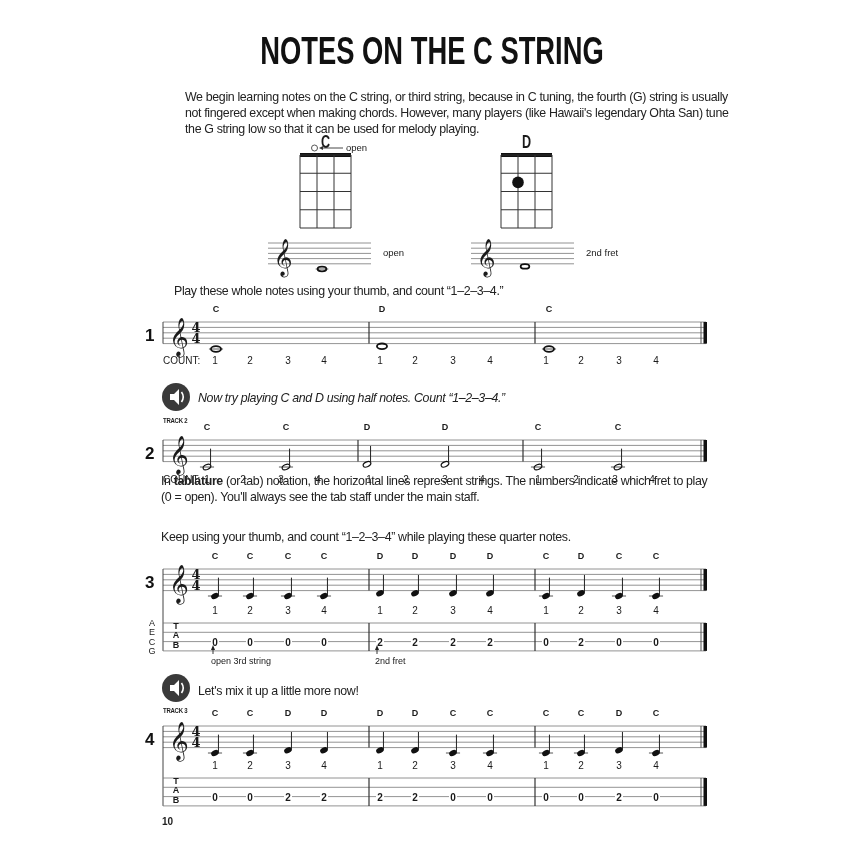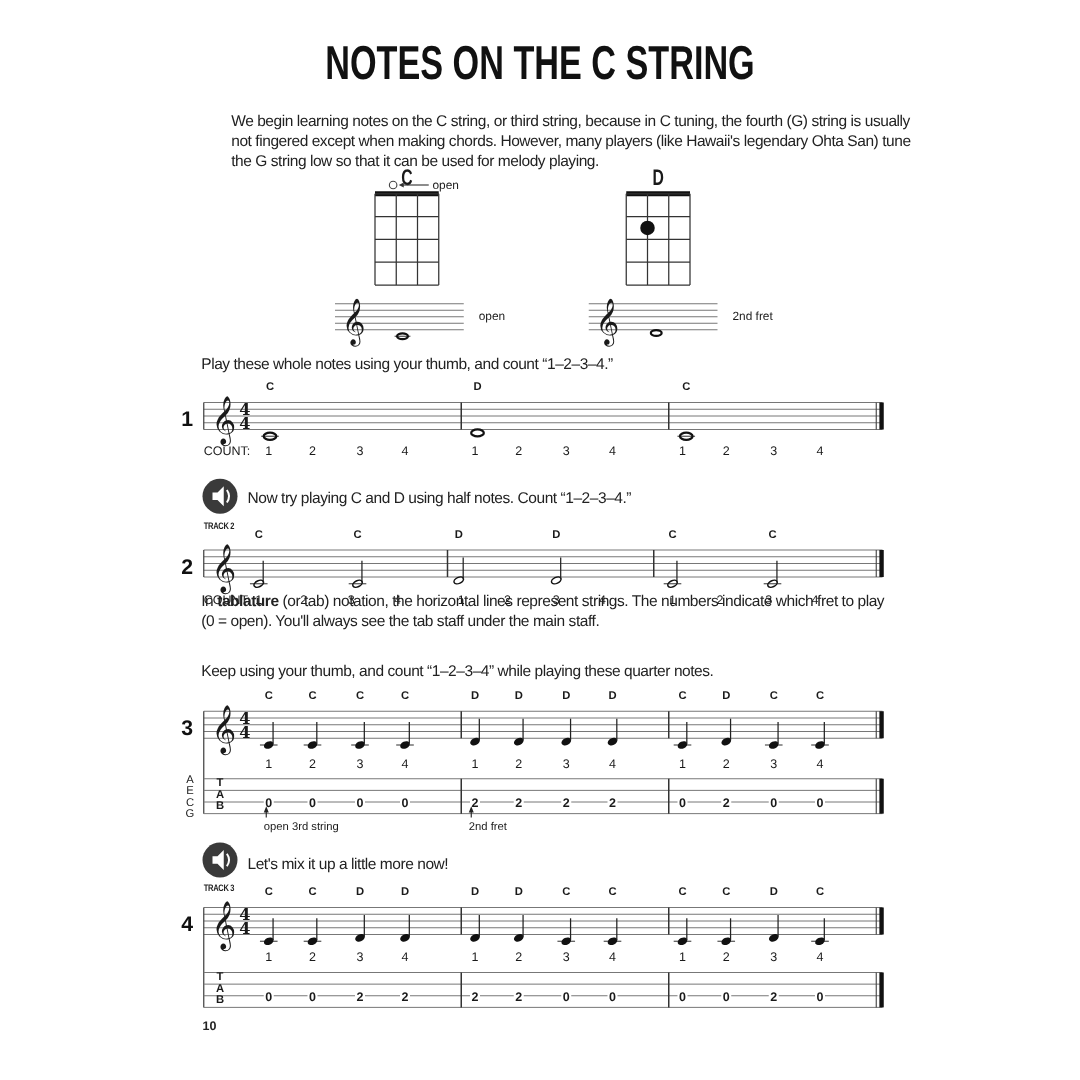--- a/index.html
+++ b/index.html
@@ -63,21 +63,21 @@
       <line x1="471" y1="248.2" x2="574" y2="248.2" stroke="#777" stroke-width="0.8"></line>
       <line x1="471" y1="253.4" x2="574" y2="253.4" stroke="#777" stroke-width="0.8"></line>
       <line x1="471" y1="258.6" x2="574" y2="258.6" stroke="#777" stroke-width="0.8"></line>
       <line x1="471" y1="263.8" x2="574" y2="263.8" stroke="#777" stroke-width="0.8"></line>
       <text x="486" y="267.8" font-size="32.24" font-weight="normal" text-anchor="middle" font-family="&quot;DejaVu Sans&quot;, sans-serif" fill="#1a1a1a">𝄞</text>
       <ellipse cx="525" cy="266.40000000000003" rx="4.3149999999999995" ry="2.2984" fill="none" stroke="#111" stroke-width="1.8"></ellipse>
       <text x="586" y="256.4" font-size="9.5" font-weight="normal" text-anchor="start" font-family="&quot;Liberation Sans&quot;, sans-serif" fill="#1a1a1a">2nd fret</text>
     </g>
   </svg>
 
-<div class="para n" style="top:283px;">Play these whole notes using your thumb, and count “1–2–3–4.”</div>
+<div class="para n" style="top:283px;margin-left:13px;">Play these whole notes using your thumb, and count “1–2–3–4.”</div>
 <div class="section-num" style="left:145px;top:326px;">1</div>
 <svg id="ex1" width="864" height="864">
     <line x1="163" y1="322" x2="706" y2="322" stroke="#777" stroke-width="0.8"></line>
     <line x1="163" y1="327.4" x2="706" y2="327.4" stroke="#777" stroke-width="0.8"></line>
     <line x1="163" y1="332.8" x2="706" y2="332.8" stroke="#777" stroke-width="0.8"></line>
     <line x1="163" y1="338.2" x2="706" y2="338.2" stroke="#777" stroke-width="0.8"></line>
     <line x1="163" y1="343.6" x2="706" y2="343.6" stroke="#777" stroke-width="0.8"></line>
     <line x1="163" y1="322" x2="163" y2="343.6" stroke="#444" stroke-width="1"></line>
     <text x="179" y="347.6" font-size="33.480000000000004" font-weight="normal" text-anchor="middle" font-family="&quot;DejaVu Sans&quot;, sans-serif" fill="#1a1a1a">𝄞</text>
     <text x="196" y="332.3" font-size="12.96" font-weight="bold" text-anchor="middle" font-family="&quot;DejaVu Serif&quot;, serif" fill="#1a1a1a">4</text>
@@ -108,21 +108,21 @@
     <text x="656" y="364" font-size="10" font-weight="normal" text-anchor="middle" font-family="&quot;Liberation Sans&quot;, sans-serif" fill="#1a1a1a">4</text>
     <text x="163" y="364" font-size="10" font-weight="normal" text-anchor="start" font-family="&quot;Liberation Sans&quot;, sans-serif" fill="#1a1a1a">COUNT:</text>
   </svg>
 
 <div class="speaker" style="left:162px;top:383px;">
   <svg width="28" height="28" style="position:absolute;left:0;top:0;">
     <polygon points="8,11 12,11 17,6 17,22 12,17 8,17" fill="#fff"></polygon>
     <path d="M19.5,9 Q23,14 19.5,19" stroke="#fff" stroke-width="1.6" fill="none"></path>
   </svg>
 </div>
-<div class="para n" style="top:390px;left:198px;width:500px;">Now try playing C and D using half notes. Count “1–2–3–4.”</div>
+<div class="para n" style="top:390px;left:198px;width:500px;font-style:italic;">Now try playing C and D using half notes. Count “1–2–3–4.”</div>
 <div class="track-label" style="left:163px;top:416px;">TRACK 2</div>
 <div class="section-num" style="left:145px;top:444px;">2</div>
 <svg id="ex2" width="864" height="864">
     <line x1="163" y1="440" x2="706" y2="440" stroke="#777" stroke-width="0.8"></line>
     <line x1="163" y1="445.4" x2="706" y2="445.4" stroke="#777" stroke-width="0.8"></line>
     <line x1="163" y1="450.8" x2="706" y2="450.8" stroke="#777" stroke-width="0.8"></line>
     <line x1="163" y1="456.2" x2="706" y2="456.2" stroke="#777" stroke-width="0.8"></line>
     <line x1="163" y1="461.6" x2="706" y2="461.6" stroke="#777" stroke-width="0.8"></line>
     <line x1="163" y1="440" x2="163" y2="461.6" stroke="#444" stroke-width="1"></line>
     <text x="179" y="465.6" font-size="33.480000000000004" font-weight="normal" text-anchor="middle" font-family="&quot;DejaVu Sans&quot;, sans-serif" fill="#1a1a1a">𝄞</text>

